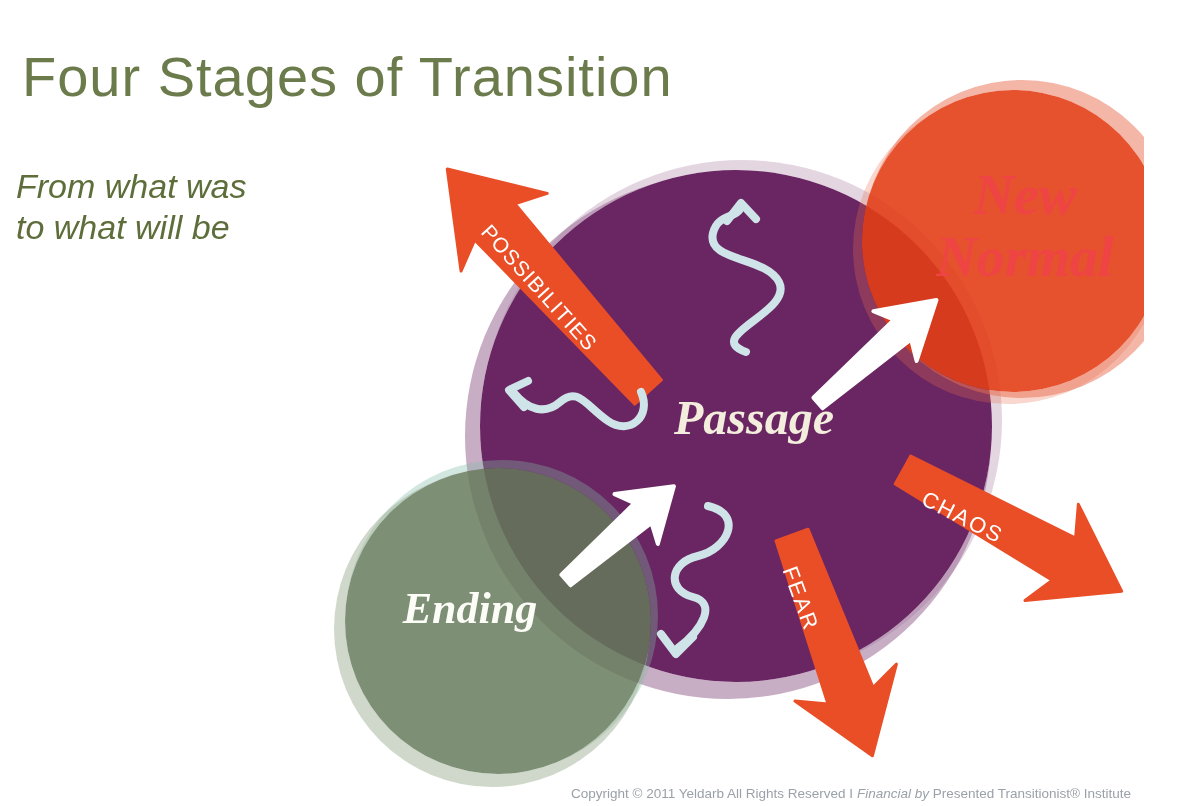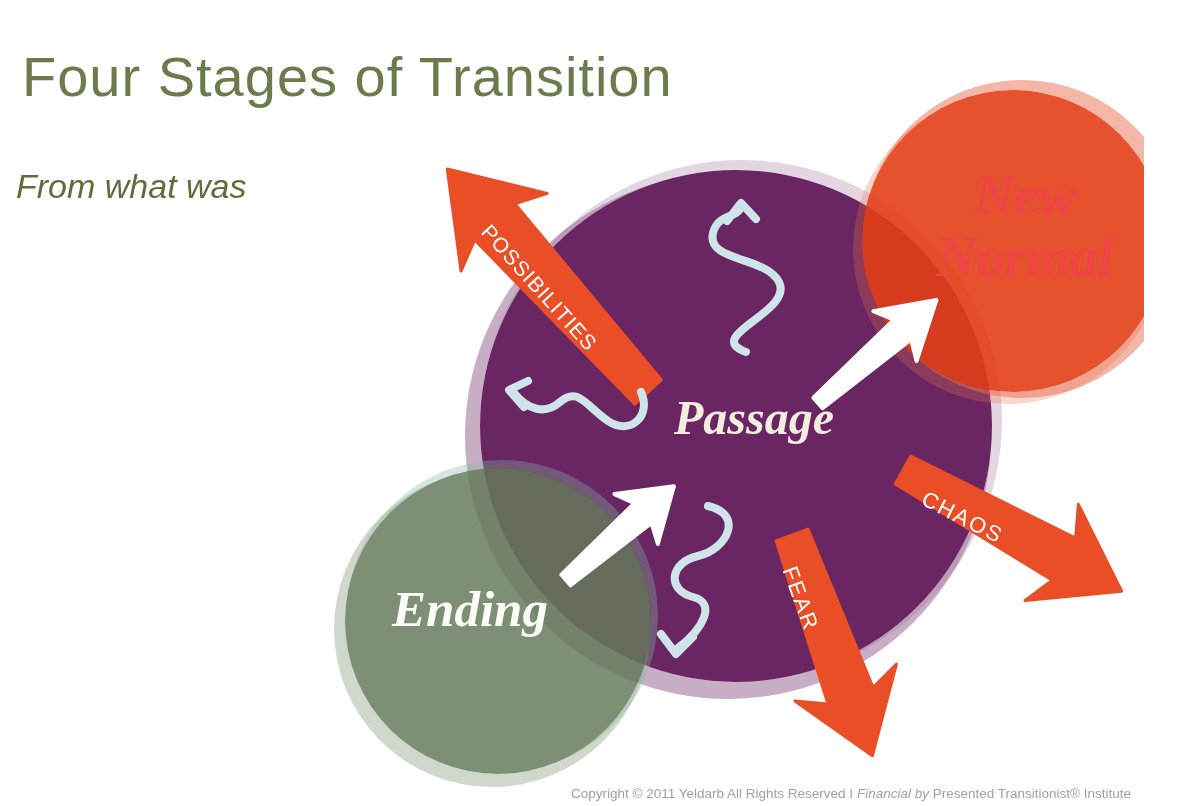--- a/index.html
+++ b/index.html
@@ -38,21 +38,21 @@
     left:480px;top:170px;width:512px;height:512px;z-index:2;
     background:rgba(97,24,88,0.94);
     box-shadow:-8px 10px 0 7px rgba(154,108,149,0.55), 6px -6px 0 4px rgba(154,108,149,0.28);
   }
   .c-passage .stage-label{font-size:48px;color:#f2eddc;transform:translate(18px,-8px);}
   .c-ending{
     left:345px;top:468px;width:306px;height:306px;z-index:3;
     background:rgba(100,121,89,0.84);
     box-shadow:-6px 8px 0 5px rgba(160,178,150,0.5), 4px -5px 0 3px rgba(130,185,170,0.35);
   }
-  .c-ending .stage-label{font-size:51px;transform:translate(-28px,-12px);}
+  .c-ending .stage-label{font-size:44px;transform:translate(-28px,-12px);}
   .c-newnormal{
     left:862px;top:90px;width:302px;height:302px;z-index:4;
     background:rgba(227,62,23,0.9);
     box-shadow:9px -2px 0 8px rgba(233,110,80,0.5), -5px 8px 0 4px rgba(233,110,80,0.28);
   }
   .c-newnormal .stage-label{font-size:56px;color:#ef4444;width:180px;transform:translate(12px,-14px);}
   
   #overlay{position:absolute;left:0;top:0;z-index:6;pointer-events:none;}
   
   .arrow-label{
@@ -71,20 +71,21 @@
 </style>
 </head>
 <body>
 
 <div id="canvas">
 
   <h1 class="title">Four Stages of Transition</h1>
 
   <div class="subtitle">
     <div>From what was</div>
+    <div>to what will be</div>
   </div>
 
 
   <div class="circle c-passage">
     <span class="stage-label">Passage</span>
   </div>
 
   <div class="circle c-ending">
     <span class="stage-label">Ending</span>
   </div>

